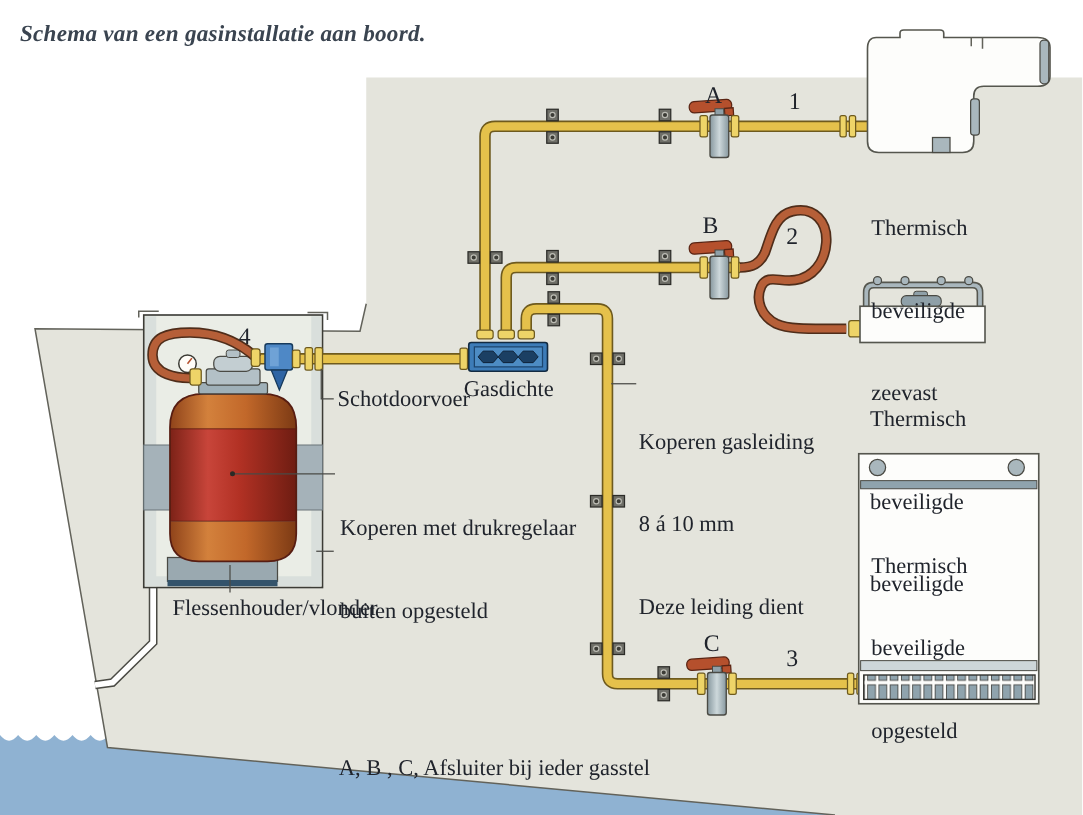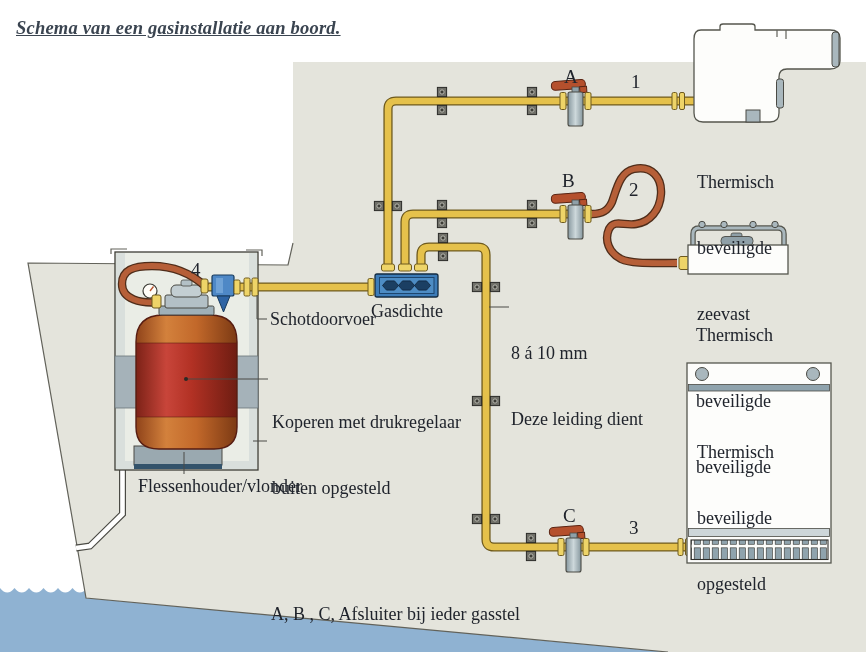--- a/index.html
+++ b/index.html
@@ -1,20 +1,20 @@
 <!DOCTYPE html>
 <html style="--hull: #e4e4dc; --water: #8fb2d2; --pipe: #e5c14b; --pipe_outline: #6e5a1e; --collar: #eed468; --copper: #b65f38; --copper_outline: #4f2d1a; --blue: #3d7cb8; --valve_red: #b5502d; --metal: #a9b7bd; --device_white: #fdfdfb; --ink: #20242c; --title_ink: #3a4450;"><head>
 <meta charset="utf-8">
 <style>
   html,body{margin:0;padding:0;background:#fff;}
   #stage{position:relative;width:866px;height:652px;overflow:hidden;background:#fff;
          font-family:"Liberation Serif",serif;}
   #stage svg{position:absolute;left:0;top:0;}
   .lbl{position:absolute;font:18px/22px "Liberation Serif",serif;color:var(--ink);white-space:pre;}
-  .title{font:italic bold 18.5px/24px "Liberation Serif",serif;color:var(--title_ink);letter-spacing:.2px;text-decoration:underline;}
+  .title{font:italic bold 18.5px/24px "Liberation Serif",serif;color:var(--title_ink);letter-spacing:.2px;}
   .marker{font-size:19px;}
   .legend{line-height:24.5px;}
   
   .po{fill:none;stroke:var(--pipe_outline);stroke-width:9.2;stroke-linejoin:round;}
   .pi{fill:none;stroke:var(--pipe);stroke-width:6.6;stroke-linejoin:round;}
   .co{fill:none;stroke:var(--copper_outline);stroke-width:8.4;}
   .ci{fill:none;stroke:var(--copper);stroke-width:5.8;}
   .collar{fill:var(--collar);stroke:var(--pipe_outline);stroke-width:1;}
   .metal{fill:var(--metal);stroke:#4a4a44;stroke-width:1;}
   .dev{fill:var(--device_white);stroke:#55564e;stroke-width:1.3;}
@@ -263,20 +263,21 @@
 
 <div class="lbl" style="left:697px;top:397px">
   <div>Thermisch</div>
   <div>beveiligde</div>
   <div>opgesteld</div>
 </div>
 
 <div class="lbl" style="left:371px;top:300px">Gasdichte</div>
 
 <div class="lbl" style="left:511px;top:298px">
+  <div>Koperen gasleiding</div>
   <div>8 á 10 mm</div>
   <div>Deze leiding dient</div>
 </div>
 
 <div class="lbl" style="left:270px;top:308px">Schotdoorvoer</div>
 
 <div class="lbl" style="left:272px;top:367px">
   <div>Koperen met drukregelaar</div>
   <div>buiten opgesteld</div>
 </div>

